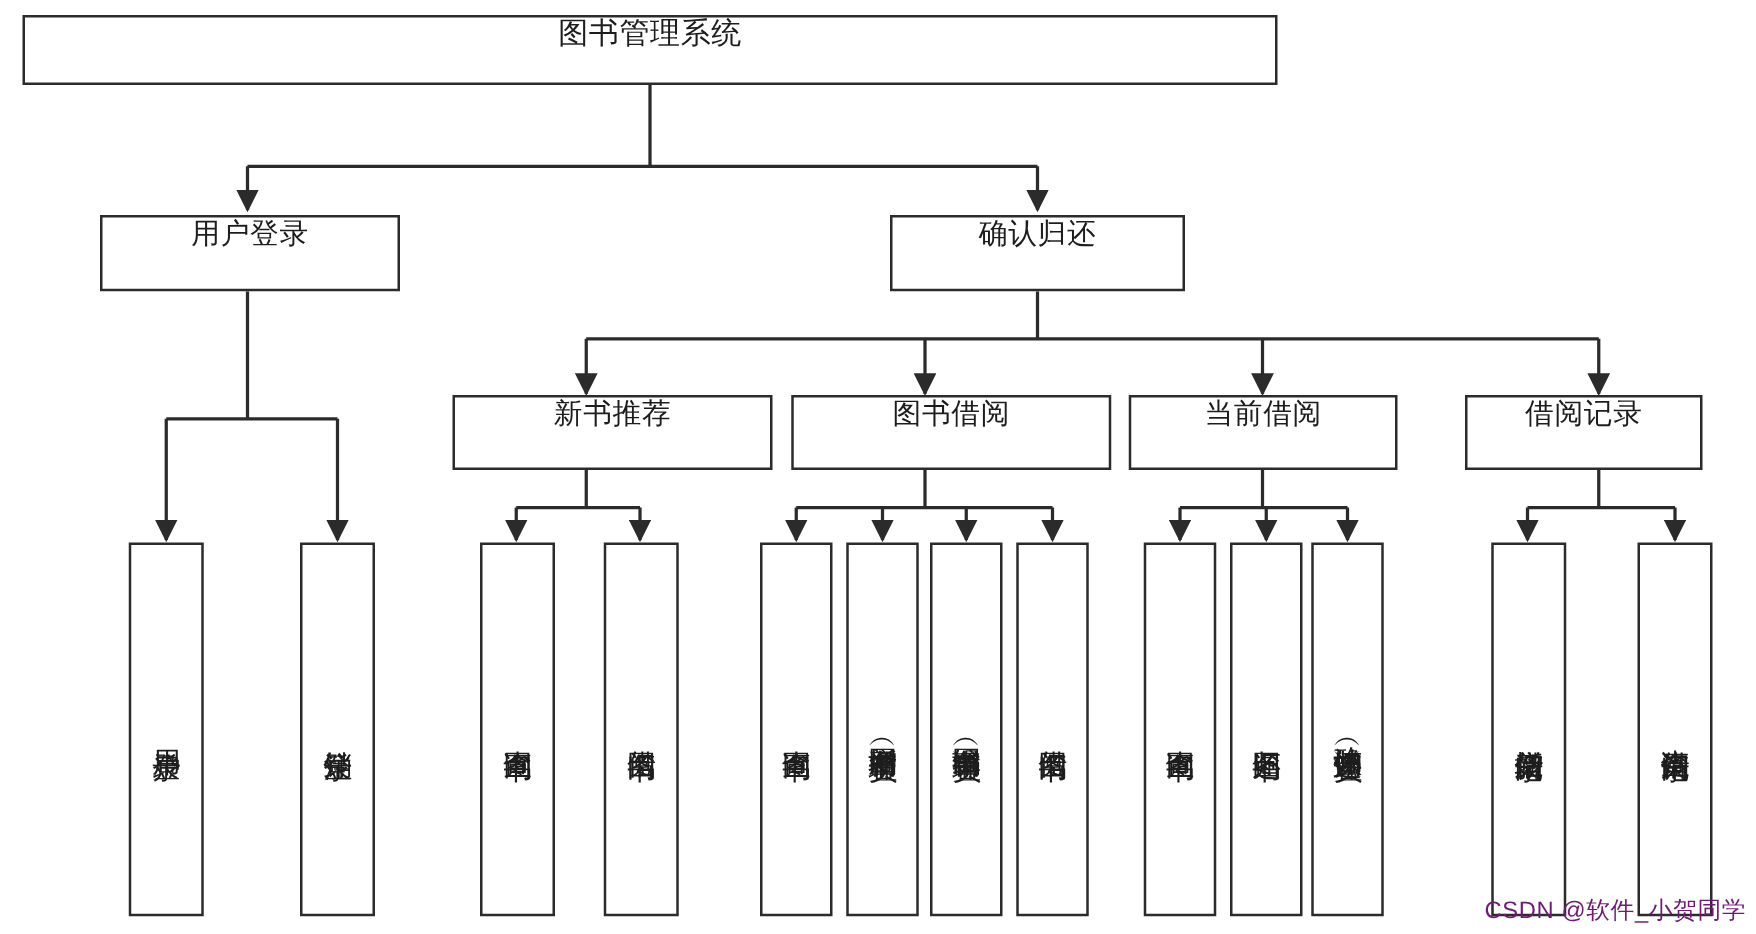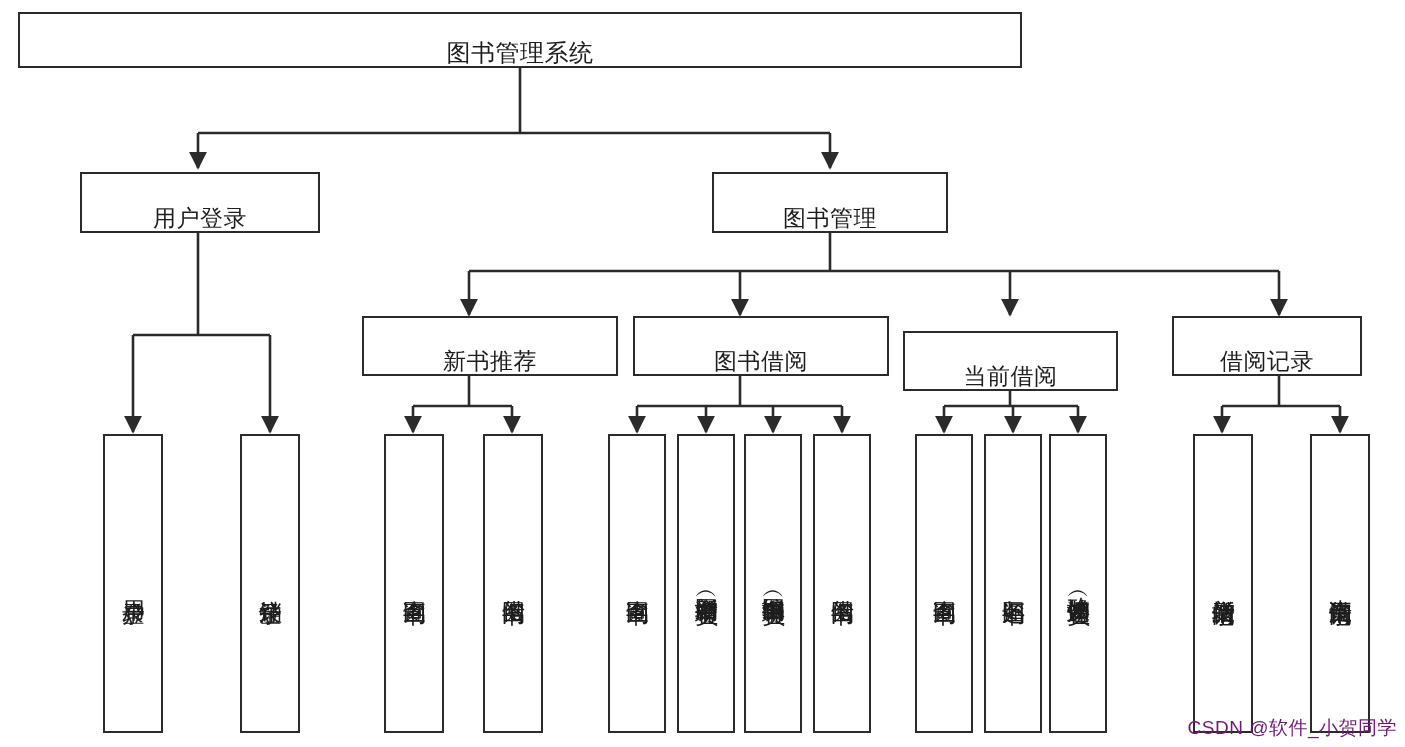--- a/index.html
+++ b/index.html
@@ -24,21 +24,21 @@
     width: 1405px;
     height: 747px;
     pointer-events: none;
   }
   .node {
     position: absolute;
     box-sizing: border-box;
     background: #ffffff;
     border: 2px solid #2b2b2b;
     display: flex;
-    align-items: flex-end;
+    align-items: flex-start;
     justify-content: center;
     color: #1d1d1d;
   }
   .node .label {
     display: block;
     text-align: center;
     line-height: 1.08;
     white-space: nowrap;
   }
   
@@ -130,32 +130,32 @@
 
   <div class="node horiz root" style="left:18px; top:12px; width:1004px; height:56px;">
     <span class="label">图书管理系统</span>
   </div>
 
   <div class="node horiz" style="left:80px; top:172px; width:240px; height:61px;">
     <span class="label">用户登录</span>
   </div>
 
   <div class="node horiz" style="left:712px; top:172px; width:236px; height:61px;">
-    <span class="label">图书管理</span>
+    <span class="label">确认归还</span>
   </div>
 
   <div class="node horiz" style="left:362px; top:316px; width:256px; height:60px;">
     <span class="label">新书推荐</span>
   </div>
 
   <div class="node horiz" style="left:633px; top:316px; width:256px; height:60px;">
     <span class="label">图书借阅</span>
   </div>
 
-  <div class="node horiz" style="left:903px; top:316px; width:215px; height:60px;margin-top:15px;">
+  <div class="node horiz" style="left:903px; top:316px; width:215px; height:60px;">
     <span class="label">当前借阅</span>
   </div>
 
   <div class="node horiz" style="left:1172px; top:316px; width:190px; height:60px;">
     <span class="label">借阅记录</span>
   </div>
 
   <div class="node vert" style="left:103px; top:434px; width:60px; height:299px;">
     <span class="label">用户登录</span>
   </div>

